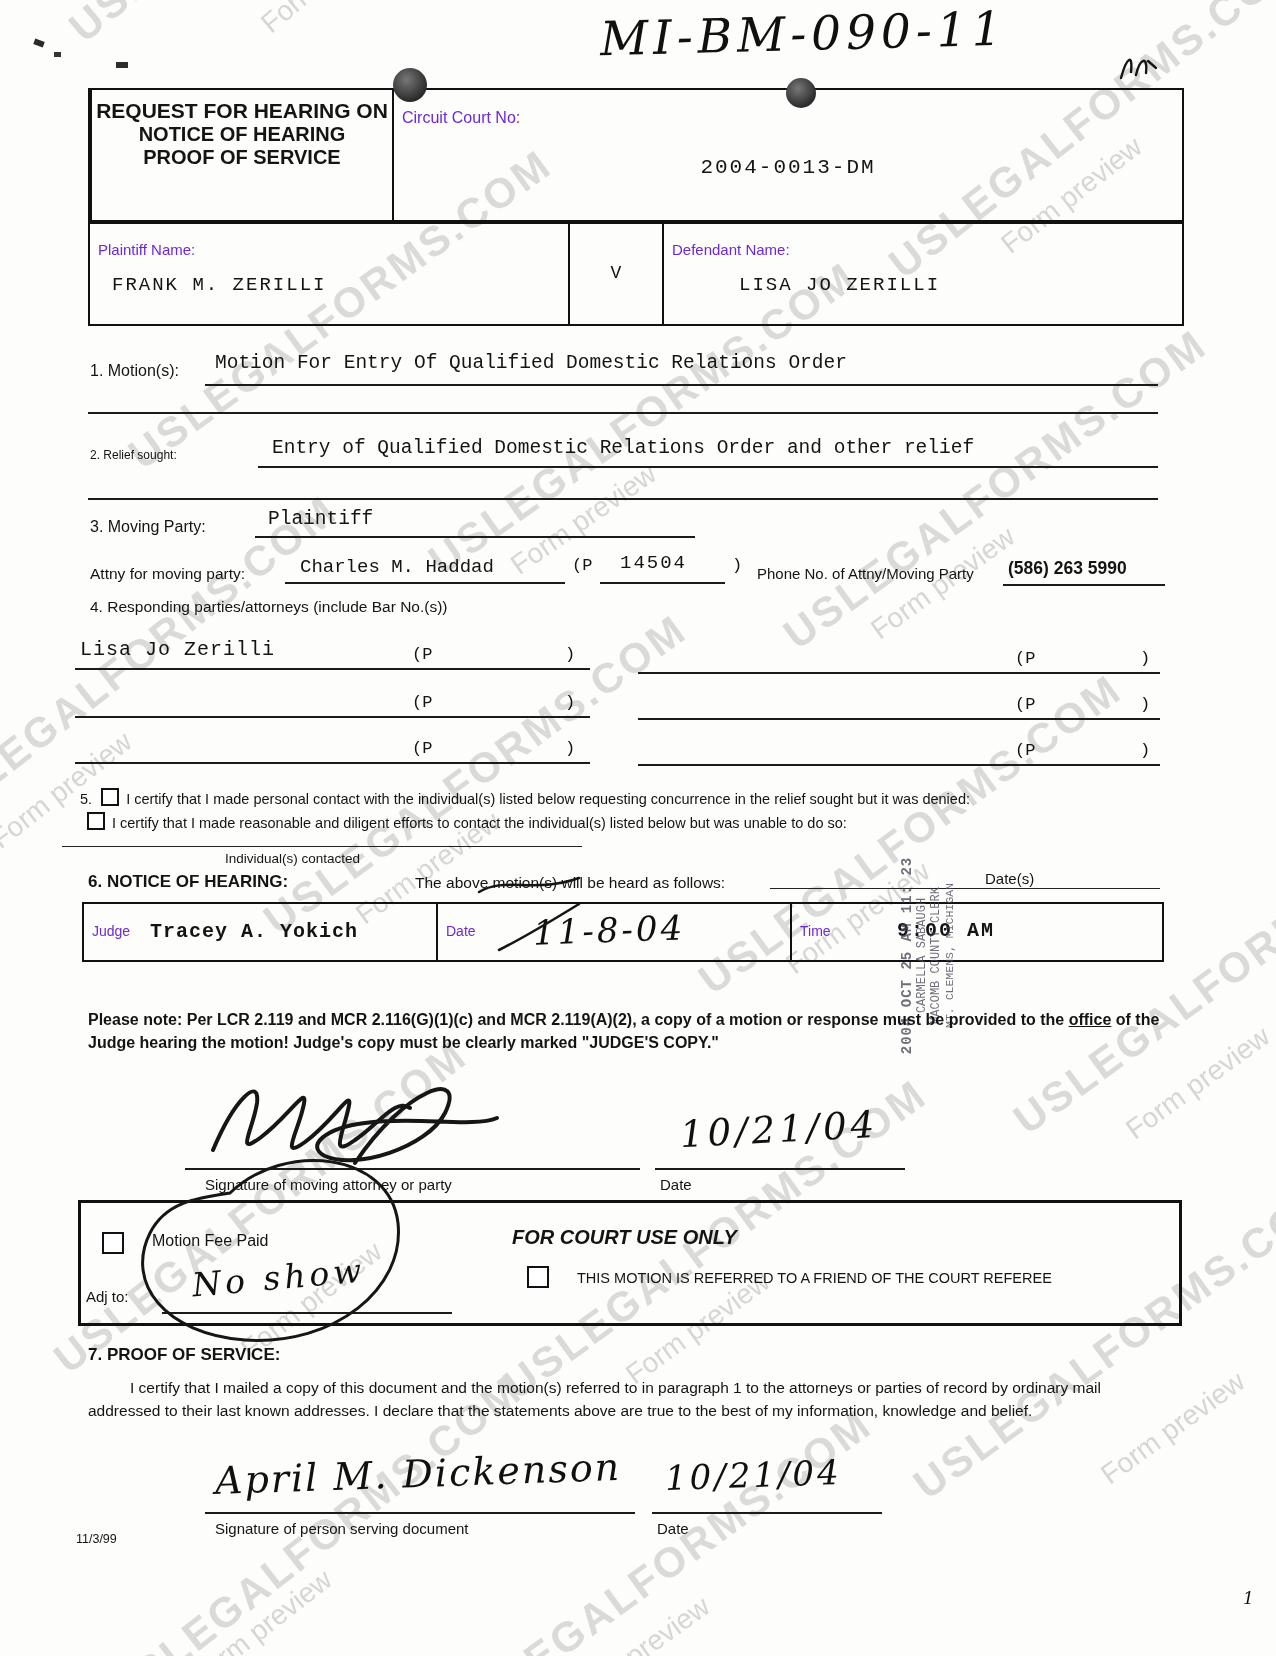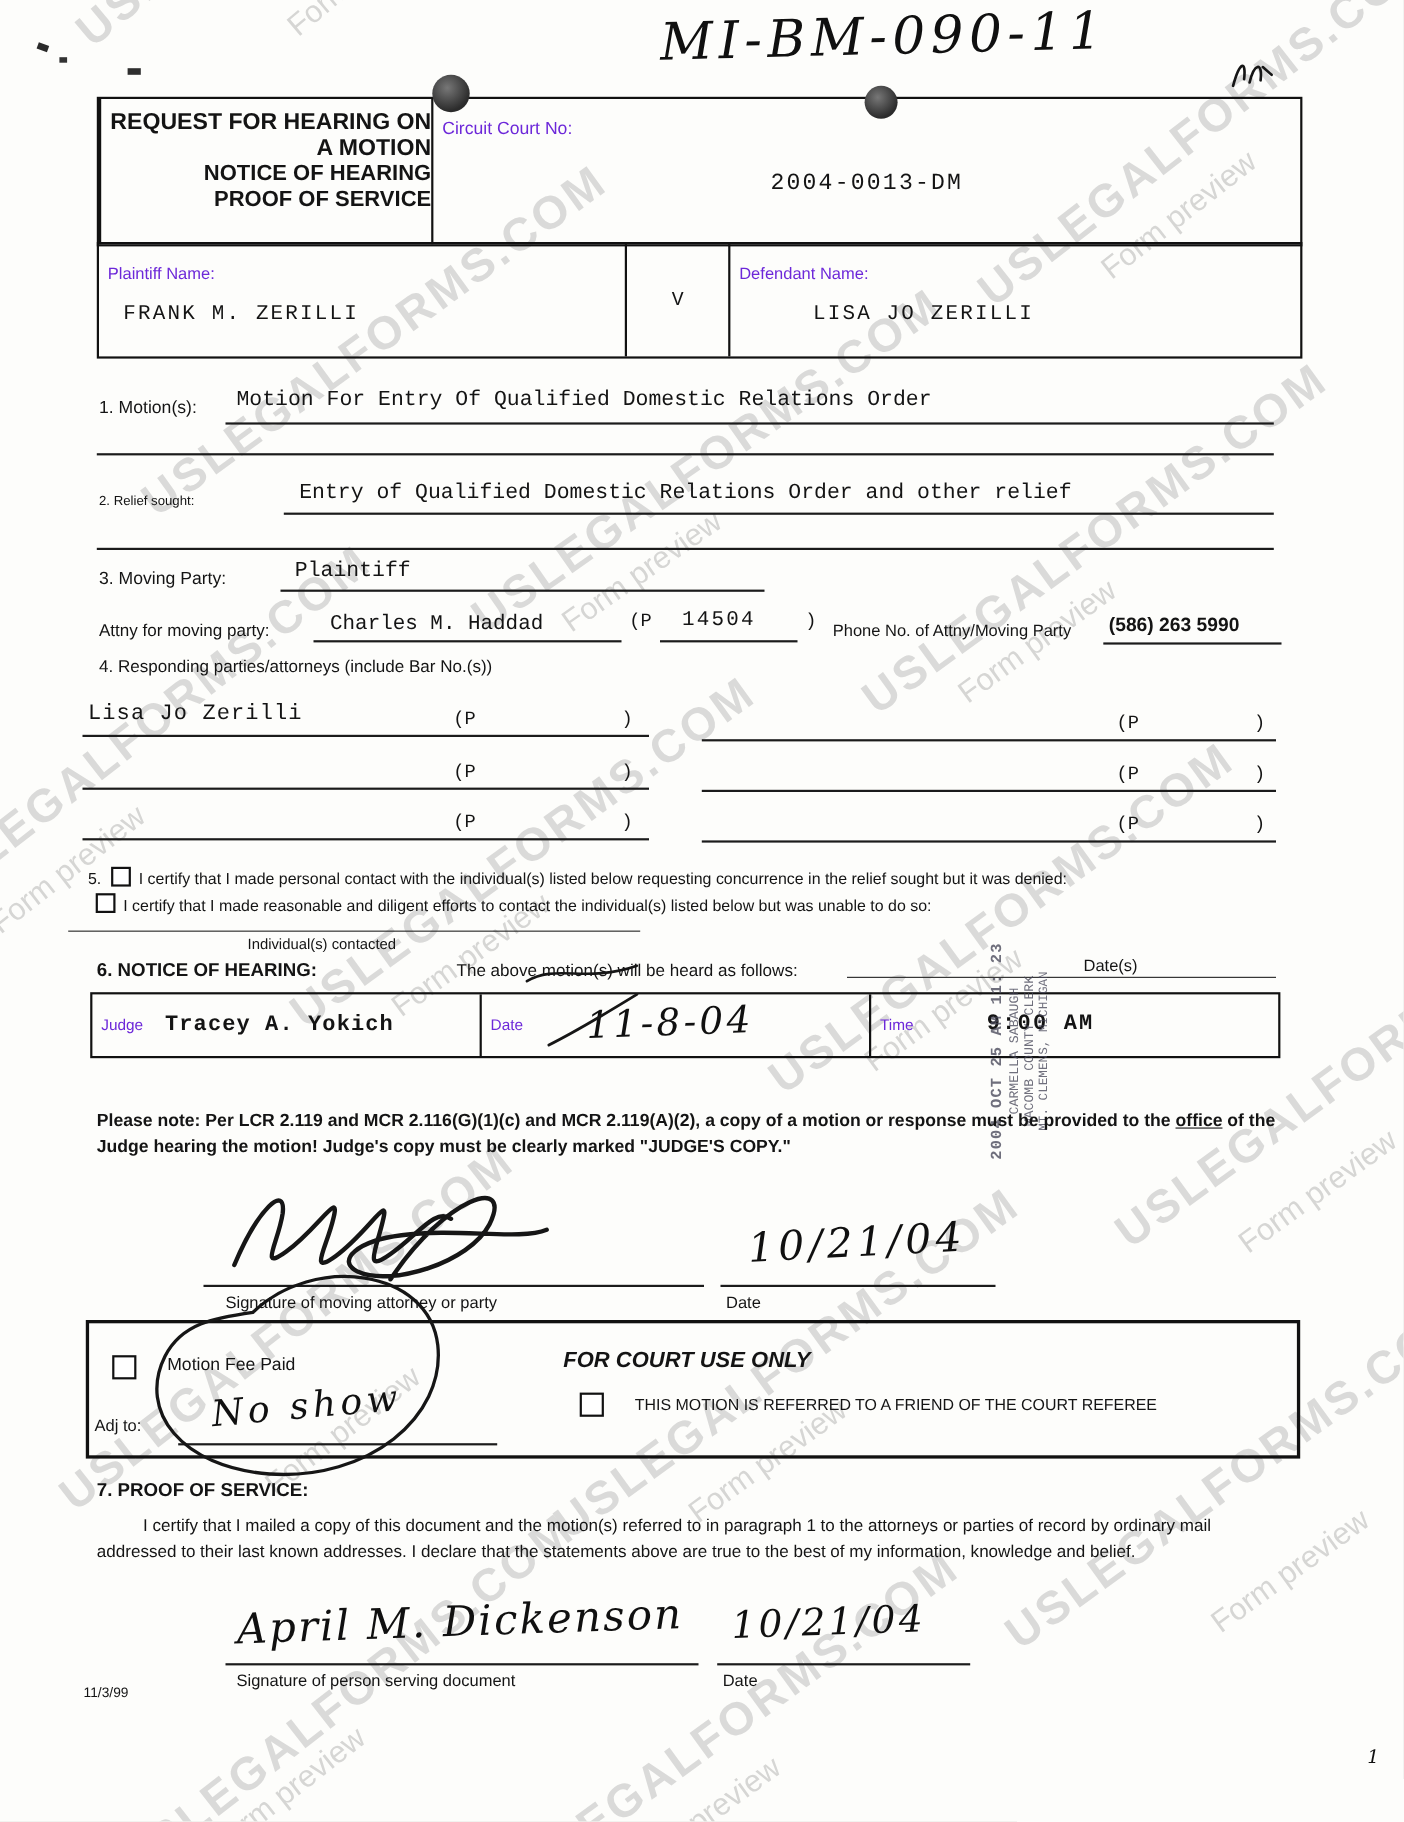--- a/index.html
+++ b/index.html
@@ -64,23 +64,22 @@
     <div class="abs" style="left:116px;top:62px;width:12px;height:6px;background:#2e2e2e;"></div>
     <div class="punch" style="left:393px;top:68px;width:34px;height:34px;"></div>
     <div class="punch" style="left:786px;top:78px;width:30px;height:30px;"></div>
 
     <div class="abs hw" style="left:600px;top:6px;font-size:47px;letter-spacing:5px;transform:rotate(-1.5deg);">MI-BM-090-11</div>
     <svg class="ink" style="left:1115px;top:46px;" width="44" height="40" viewBox="0 0 44 40">
       <path d="M6,32 C12,10 18,8 16,26 M21,29 C25,12 33,9 31,27 M33,15 L41,22" stroke-width="2.4"></path>
     </svg>
 
     <div class="box" style="left:88px;top:88px;width:1092px;height:132px;">
-      <div class="cell" style="width:304px;border-left:2.5px solid #111;border-right:2.5px solid #111;text-align:right;padding-top:9px;box-sizing:border-box;">
+      <div class="cell" style="width:304px;border-left:2.5px solid #111;border-right:2.5px solid #111;text-align:center;padding-top:9px;box-sizing:border-box;">
         <div style="font-size:21px;font-weight:800;">REQUEST FOR HEARING  ON</div>
-        <div style="font-size:21px;font-weight:800;">A  MOTION</div>
         <div style="font-size:20px;font-weight:600;">NOTICE OF HEARING</div>
         <div style="font-size:20px;font-weight:600;">PROOF OF SERVICE</div>
       </div>
       <div class="cell" style="flex:1;">
         <div class="celllabel" style="font-size:16px;">Circuit Court No:</div>
         <div class="typed" style="position:absolute;left:0;right:0;top:66px;text-align:center;font-size:21px;letter-spacing:2px;">2004-0013-DM</div>
       </div>
     </div>
 
     <div class="box" style="left:88px;top:220px;width:1092px;height:102px;">

